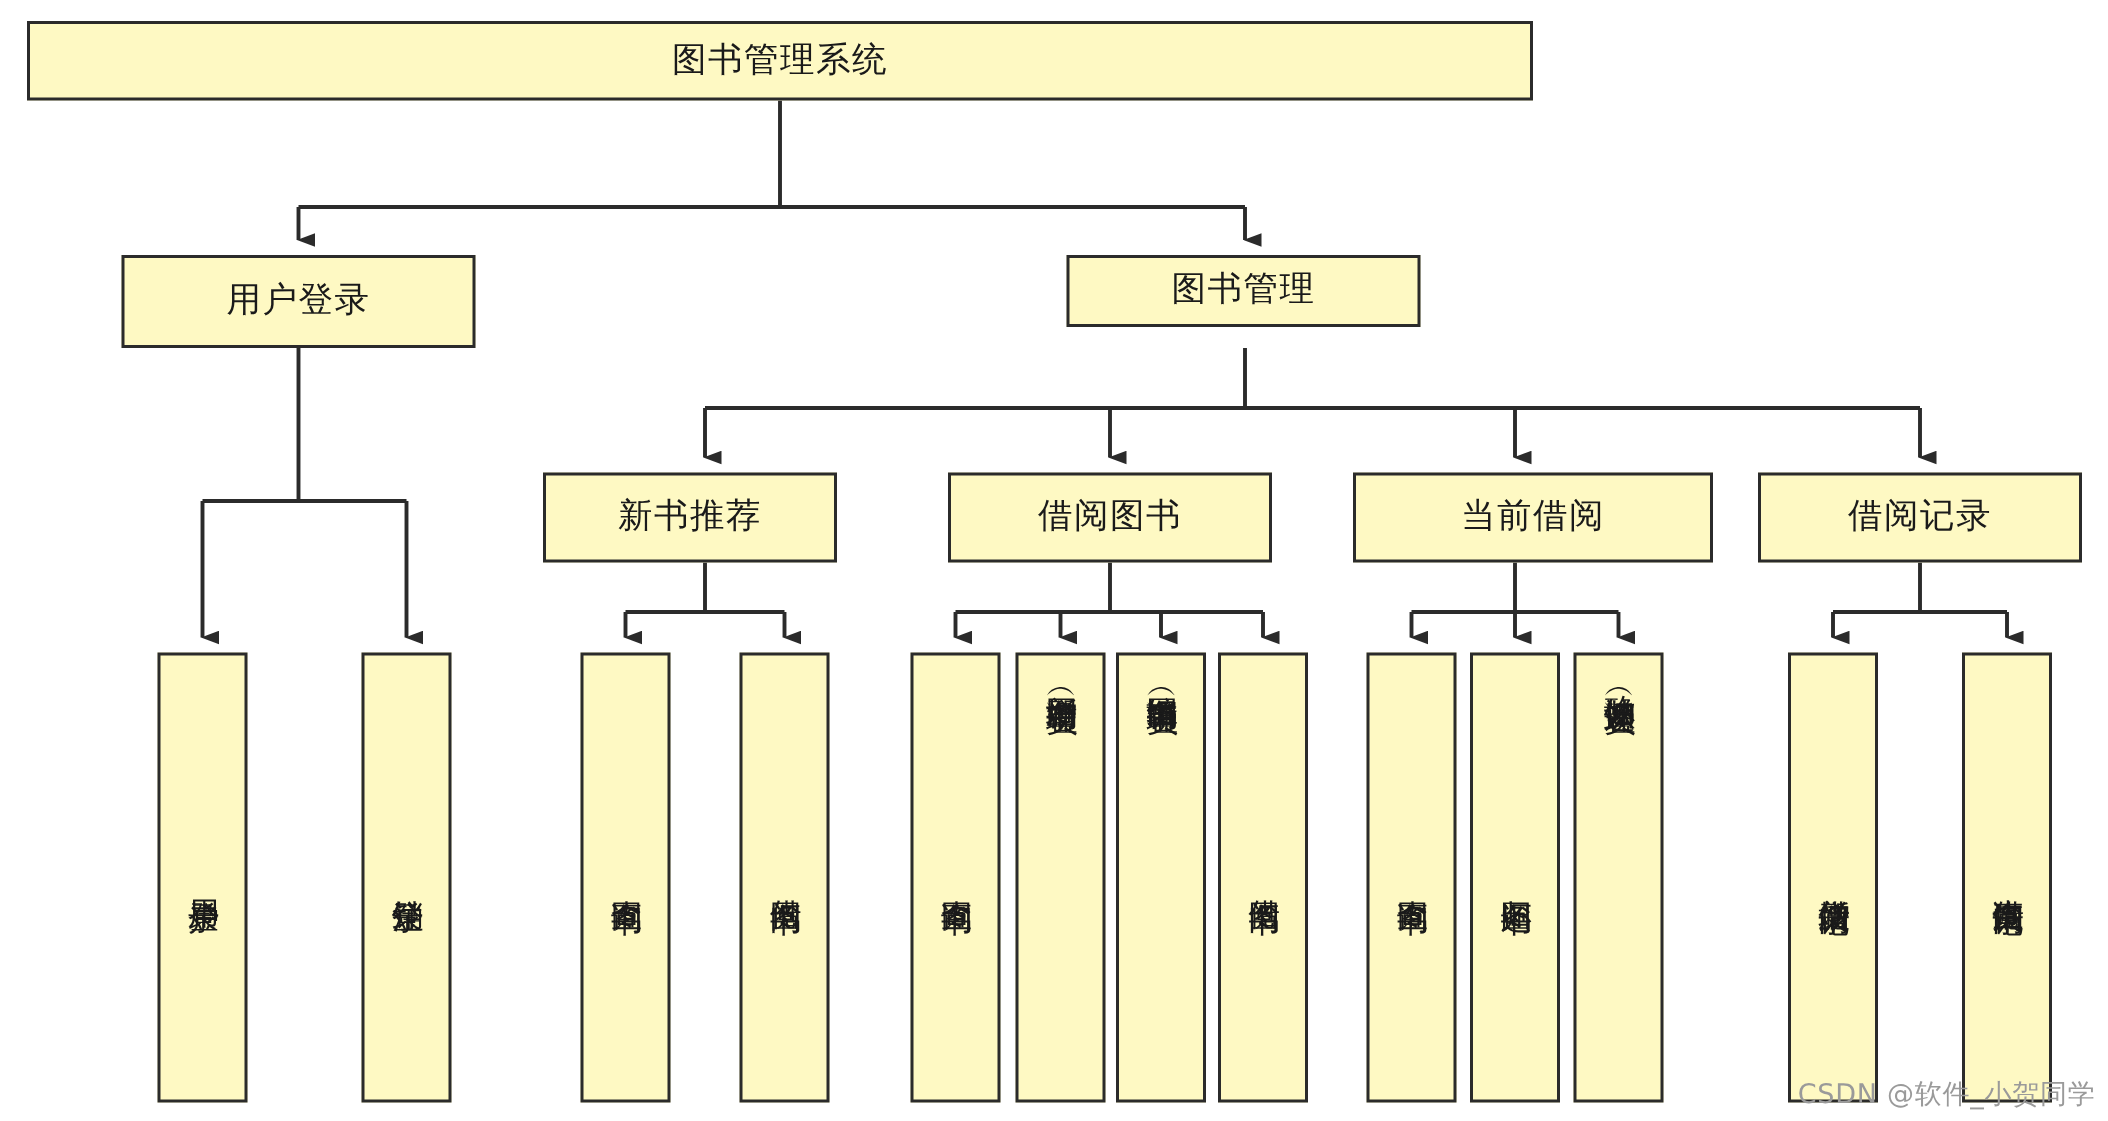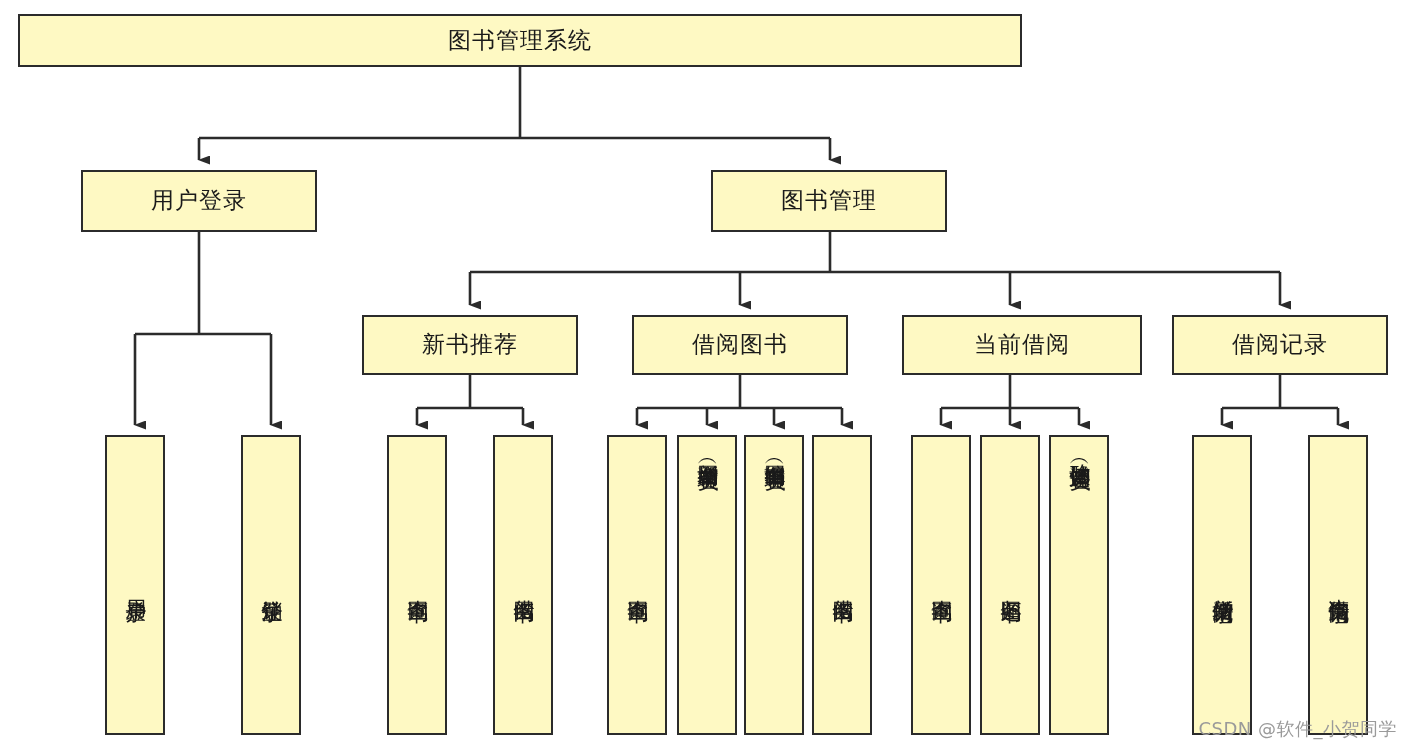--- a/index.html
+++ b/index.html
@@ -121,23 +121,23 @@
       <path d="M1280,375 L1280,408"></path>
       <path d="M1222,408 L1338,408"></path>
       <path d="M1222,408 L1222,425" marker-end="url(#arrow)"></path>
       <path d="M1338,408 L1338,425" marker-end="url(#arrow)"></path>
     </g>
   </svg>
 
   <div class="node node-h" style="left:18px; top:14px; width:1004px; height:53px;">图书管理系统</div>
 
   <div class="node node-h" style="left:81px; top:170px; width:236px; height:62px;">用户登录</div>
-  <div class="node node-h" style="left:711px; top:170px; width:236px; height:62px;">图书管理</div>
+  <div class="node node-h" style="left:711px; top:170px; width:236px; height:48px;">图书管理</div>
 
-  <div class="node node-h" style="left:362px; top:315px; width:216px; height:60px;">新书推荐</div>
+  <div class="node node-h" style="left:362px; top:315px; width:196px; height:60px;">新书推荐</div>
   <div class="node node-h" style="left:632px; top:315px; width:216px; height:60px;">借阅图书</div>
   <div class="node node-h" style="left:902px; top:315px; width:240px; height:60px;">当前借阅</div>
   <div class="node node-h" style="left:1172px; top:315px; width:216px; height:60px;">借阅记录</div>
 
   <div class="node node-v v-center" style="left:105px; top:435px; width:60px; height:300px;">用户登录</div>
   <div class="node node-v v-center" style="left:241px; top:435px; width:60px; height:300px;">注销登录</div>
 
   <div class="node node-v v-center" style="left:387px; top:435px; width:60px; height:300px;">查询图书</div>
   <div class="node node-v v-center" style="left:493px; top:435px; width:60px; height:300px;">借阅图书</div>
 

